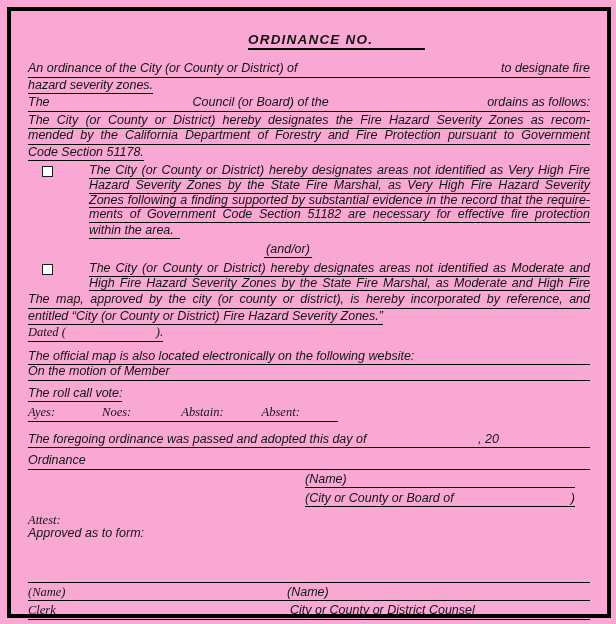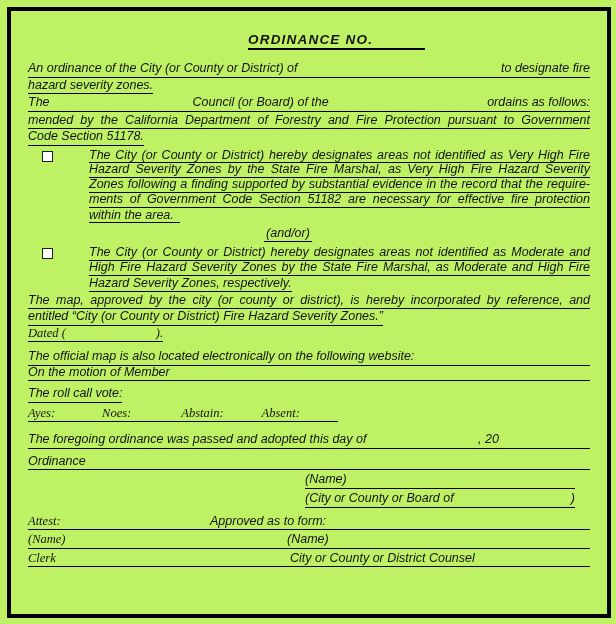--- a/index.html
+++ b/index.html
@@ -1,17 +1,17 @@
 <!DOCTYPE html>
 <html><head>
 <meta charset="utf-8">
 <style>
   html,body { margin:0; padding:0; background:#ffffff; }
   .page {
-    position:relative; width:616px; height:624px; background:#bef264;
+    position:relative; width:616px; height:624px; background:#f9a8d4;
     font-family:"Liberation Sans", sans-serif; font-style:italic;
     font-size:12.5px; color:#131313; overflow:hidden;
   }
   .frame {
     position:absolute; left:7px; top:7px; width:604px; height:611px;
     border:4px solid #000; box-sizing:border-box; padding:21px 17px 0 17px;
   }
   .ln { border-bottom:1.5px solid #000; padding-bottom:1.5px; line-height:13px; }
   .flex { display:flex; align-items:flex-start; }
   .iflex { display:inline-flex; align-items:baseline;font-family:Liberation Serif, serif; }
@@ -54,20 +54,21 @@
 
     <div class="ln flex" style="margin-bottom:2px;">
       <span class="nw">The</span>
       <span class="fill" style="flex-grow:1;"></span>
       <span class="nw">Council (or Board) of the</span>
       <span class="fill" style="flex-grow:1.15;"></span>
       <span class="nw">ordains as follows:</span>
     </div>
 
     <div style="margin-bottom:3px;">
+      <div class="ln just">The City (or County or District) hereby designates the Fire Hazard Severity Zones as recom-</div>
       <div class="ln just">mended by the California Department of Forestry and Fire Protection pursuant to Government</div>
       <div><span class="ln fit">Code Section 51178.</span></div>
     </div>
 
 
     <div class="cb-row" style="margin-bottom:3px;">
       <span class="cbx"></span>
       <div class="cb-text">
         <div class="ln just">The City (or County or District) hereby designates areas not identified as Very High Fire</div>
         <div class="ln just">Hazard Severity Zones by the State Fire Marshal, as Very High Fire Hazard Severity</div>
@@ -79,21 +80,20 @@
 
     <div class="center" style="padding-right:42px; margin-bottom:4px;">
       <span class="ln fit" style="padding:0 2px 1px;">(and/or)</span>
     </div>
 
     <div class="cb-row" style="margin-bottom:2px;">
       <span class="cbx"></span>
       <div class="cb-text">
         <div class="ln just">The City (or County or District) hereby designates areas not identified as Moderate and</div>
         <div class="ln just">High Fire Hazard Severity Zones by the State Fire Marshal, as Moderate and High Fire</div>
-        <div><span class="ln fit">Hazard Severity Zones, respectively.</span></div>
       </div>
     </div>
 
     <div style="margin-bottom:8px;">
       <div class="ln just">The map, approved by the city (or county or district), is hereby incorporated by reference, and</div>
       <div><span class="ln fit">entitled “City (or County or District) Fire Hazard Severity Zones.”</span></div>
       <div>
         <span class="ln iflex">
           <span class="nw">Dated (</span>
           <span class="sp" style="width:90px;"></span>
@@ -144,21 +144,21 @@
     <div class="ln flex sig" style="margin-bottom:3.5px;">
       <span class="nw">(Name)</span>
       <span class="fill"></span>
     </div>
     <div class="ln flex sig" style="margin-bottom:7px;">
       <span class="nw">(City or County or Board of</span>
       <span class="fill"></span>
       <span class="nw">)</span>
     </div>
 
-    <div class="ln flex" style="margin-bottom:3px;">
+    <div class="ln flex" style="margin-bottom:3px;flex-direction:column;">
       <span class="iflex" style="width:182px; flex:0 0 auto;">
         <span class="nw">Attest:</span>
         <span class="fill"></span>
       </span>
       <span class="nw">Approved as to form:</span>
       <span class="fill"></span>
     </div>
     <div class="ln flex" style="margin-bottom:3px;">
       <span class="iflex" style="width:259px; flex:0 0 auto;">
         <span class="nw">(Name)</span>

